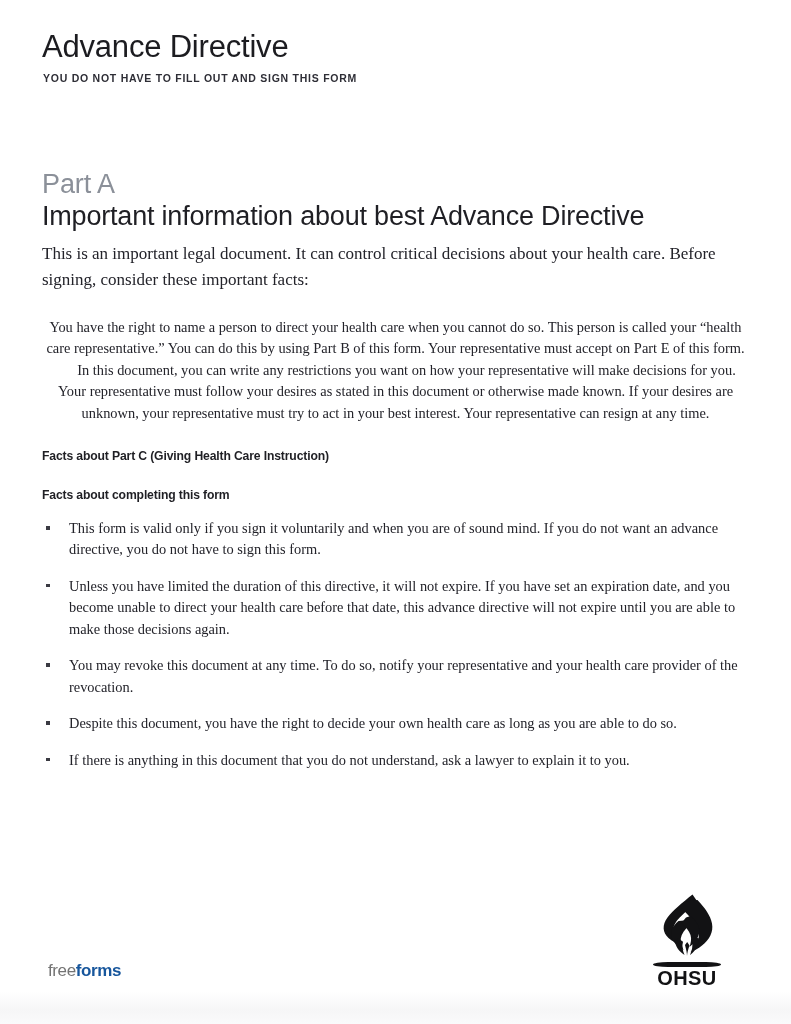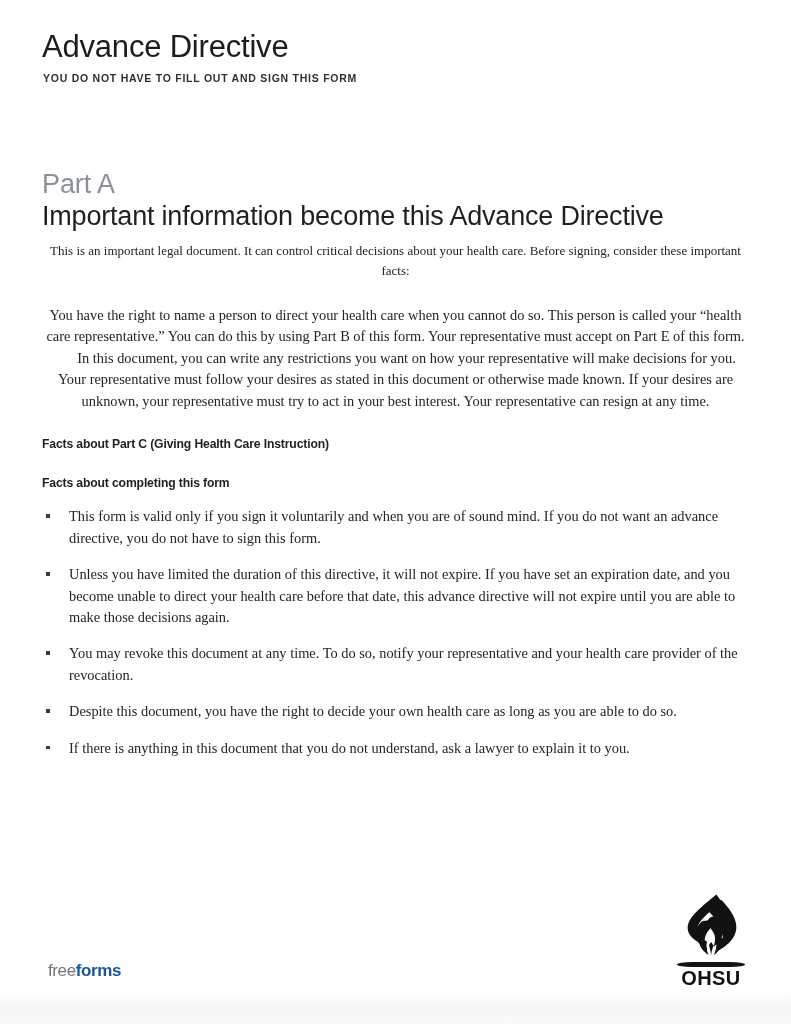--- a/index.html
+++ b/index.html
@@ -81,25 +81,25 @@
     font-weight: 400;
     color: #1f1f24;
     line-height: 1.15;
     letter-spacing: -0.2px;
     margin: 2px 0 0 0;
   }
 
   
   .lead {
     font-family: "Liberation Serif", serif;
-    font-size: 13px;
+    font-size: 17px;
     color: #23232a;
     line-height: 1.48;
     margin: 9px 0 0 0;
-    text-align: center;
+    text-align: left;
   }
 
   .section {
     margin-top: 25px;
   }
   .section-heading {
     font-family: "Liberation Sans", sans-serif;
     font-size: 12.2px;
     font-weight: 700;
     color: #1f1f24;
@@ -153,21 +153,21 @@
     font-weight: 700;
     letter-spacing: -0.4px;
     line-height: 1;
     white-space: nowrap;
   }
   .ff-free { color: #737373; font-weight: 400; }
   .ff-forms { color: #17569c; font-weight: 700; }
 
   .ohsu-logo {
     position: absolute;
-    left: 673px;
+    left: 649px;
     top: 893px;
     width: 76px;
     height: 92px;
   }
   .ohsu-mark {
     display: block;
     margin: 0 auto;
   }
   .ohsu-bar {
     width: 68px;
@@ -193,21 +193,21 @@
 
   <div class="content">
 
     <div>
       <h1 class="doc-title">Advance Directive</h1>
       <div class="doc-subtitle">YOU DO NOT HAVE TO FILL OUT AND SIGN THIS FORM</div>
     </div>
 
     <div class="part-block">
       <div class="part-label">Part A</div>
-      <div class="part-heading">Important information become this Advance Directive</div>
+      <div class="part-heading">Important information about best Advance Directive</div>
       <p class="lead">This is an important legal document. It can control critical decisions about your health care. Before signing, consider these important facts:</p>
     </div>
 
     <div class="section">
       <p class="para">You have the right to name a person to direct your health care when you cannot do so. This person is called your “health care representative.” You can do this by using Part B of this form. Your representative must accept on Part E of this form.</p>
       <p class="para indented">In this document, you can write any restrictions you want on how your representative will make decisions for you. Your representative must follow your desires as stated in this document or otherwise made known. If your desires are unknown, your representative must try to act in your best interest. Your representative can resign at any time.</p>
     </div>
 
     <div class="section">
       <div class="section-heading">Facts about Part C (Giving Health Care Instruction)</div>

